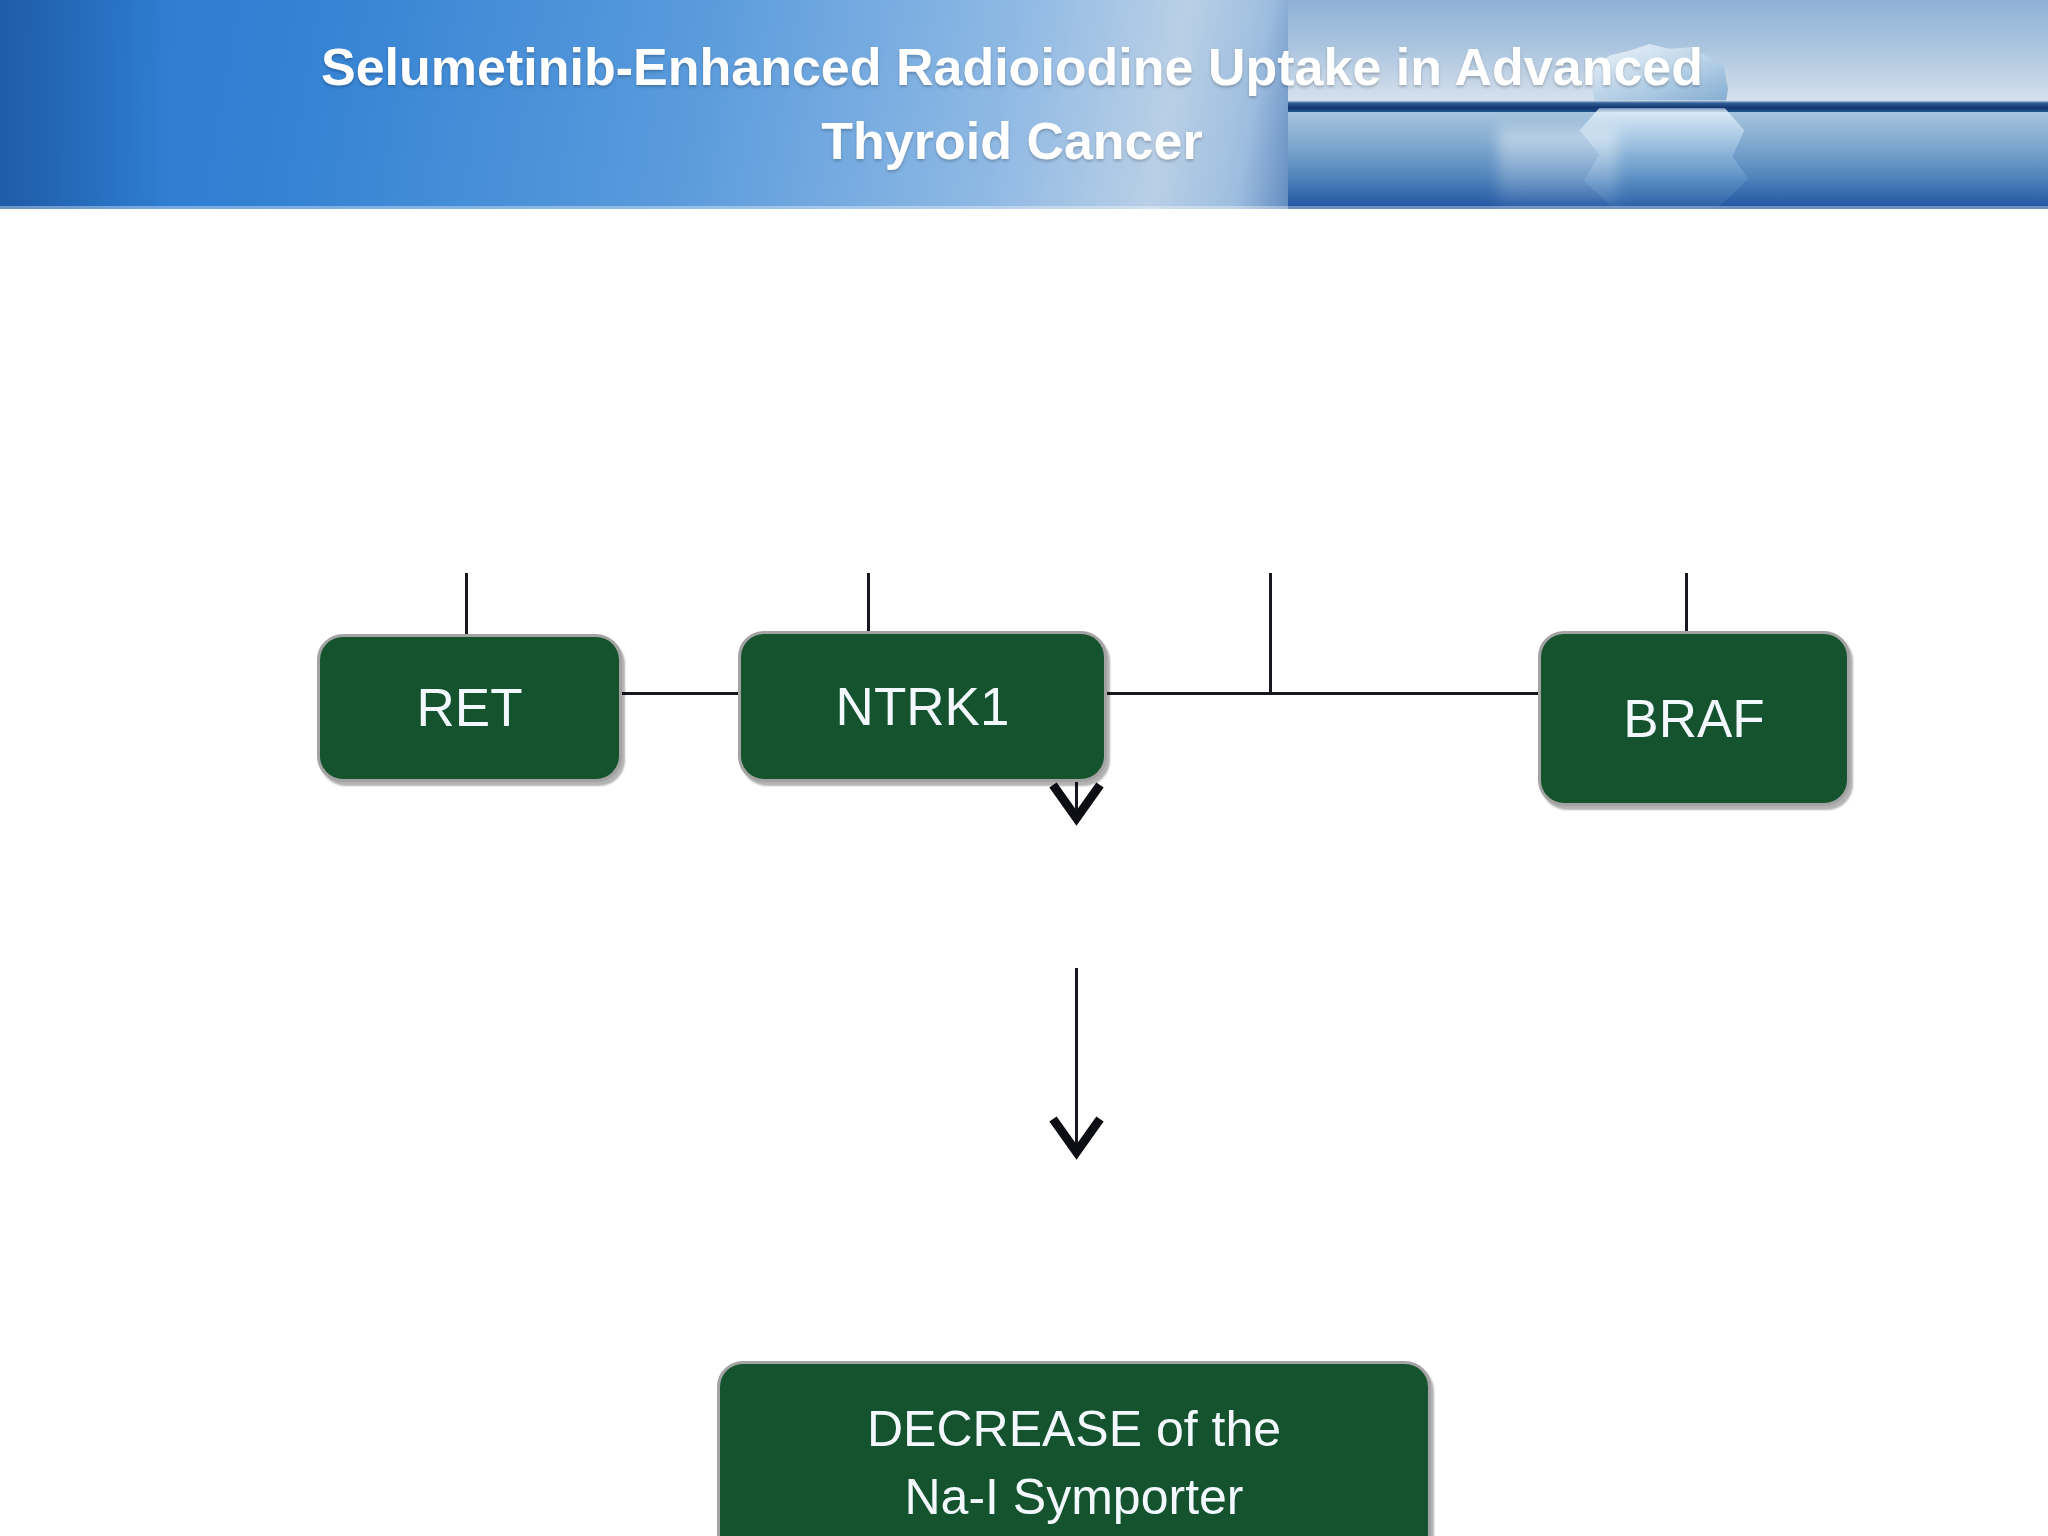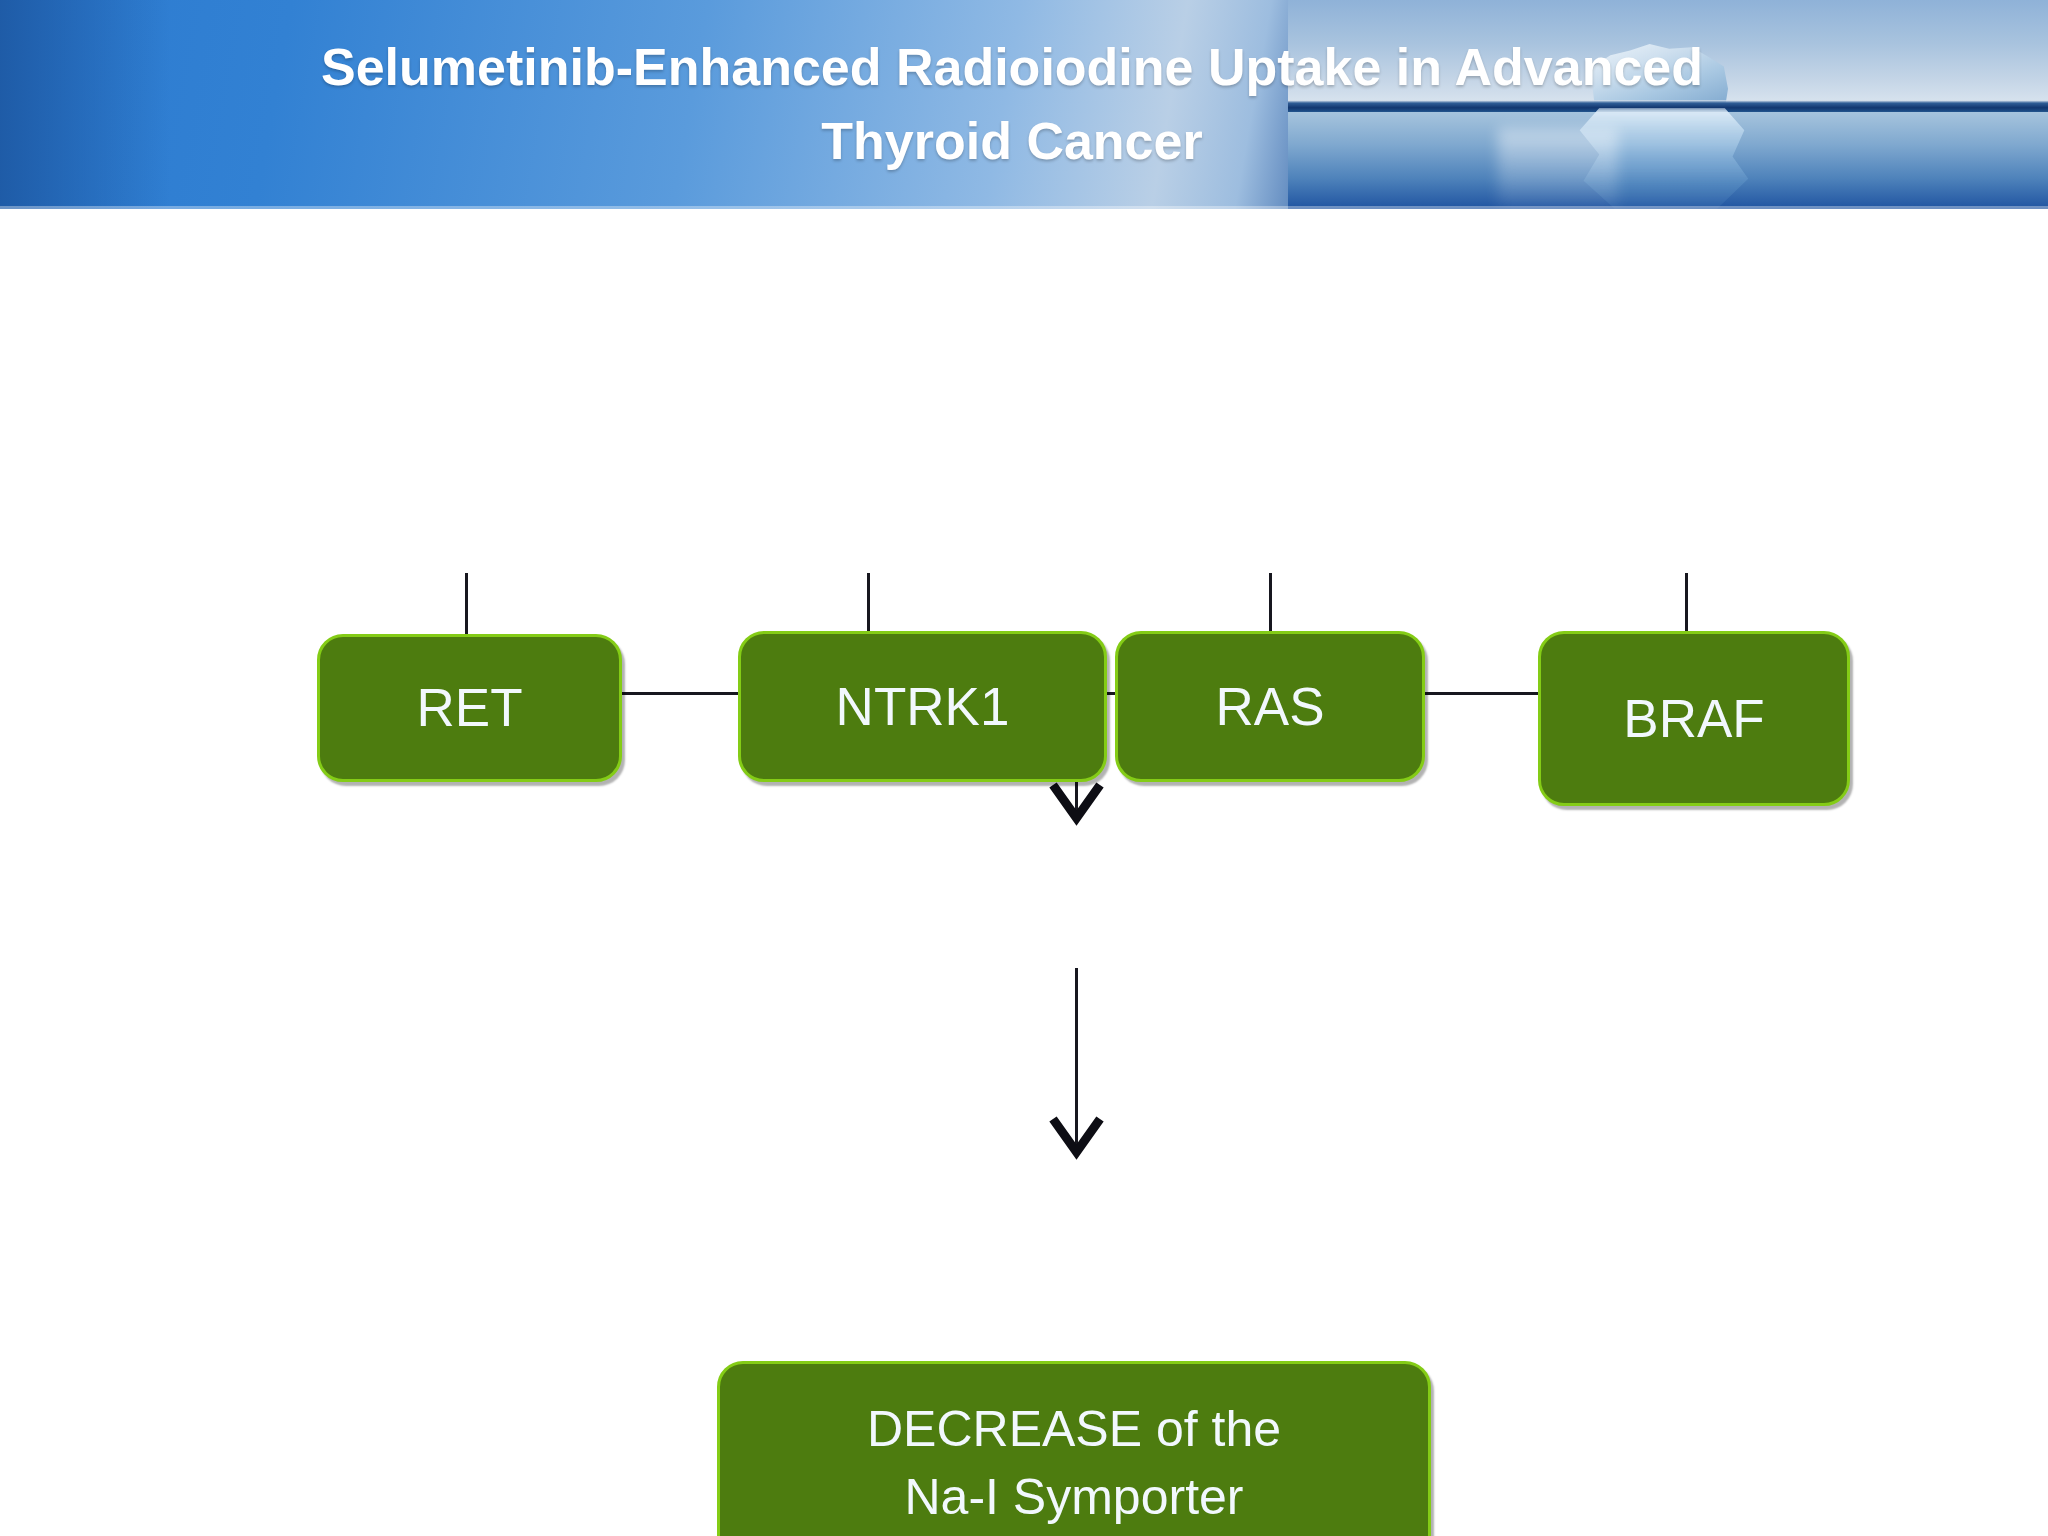--- a/index.html
+++ b/index.html
@@ -144,22 +144,22 @@
   #diagram-svg {
     position: absolute;
     left: 0; top: 0;
     width: 2048px;
     height: 1327px;
   }
 
   .node {
     position: absolute;
     box-sizing: border-box;
-    background: #4d7c0f;
-    border: 3px solid #84cc16;
+    background: #14532d;
+    border: 3px solid #a3a3a3;
     border-radius: 26px;
     color: #f2f8fd;
     display: flex;
     align-items: center;
     justify-content: center;
     text-align: center;
     font-family: "Liberation Sans", sans-serif;
     font-weight: normal;
     box-shadow: 3px 4px 2px rgba(0,0,0,0.30);
     white-space: pre-line;
@@ -218,21 +218,20 @@
       <path class="connector-arrow" d="M 1053 576 L 1076.5 609 L 1100 576"></path>
 
       <path class="connector-line" d="M 1076.5 759 L 1076.5 938"></path>
       <path class="connector-arrow" d="M 1053 910 L 1076.5 943 L 1100 910"></path>
     </svg>
 
     <div class="node node-sm" id="node-ret">RET</div>
 
     <div class="node node-sm" id="node-ntrk1">NTRK1</div>
 
-    <div class="node node-sm" id="node-ras">RAS</div>
 
     <div class="node node-sm" id="node-braf">BRAF</div>
 
 
     <div class="node node-lg" id="node-nis">DECREASE of the
 Na-I Symporter</div>
 
   </div>
 </div>
 

